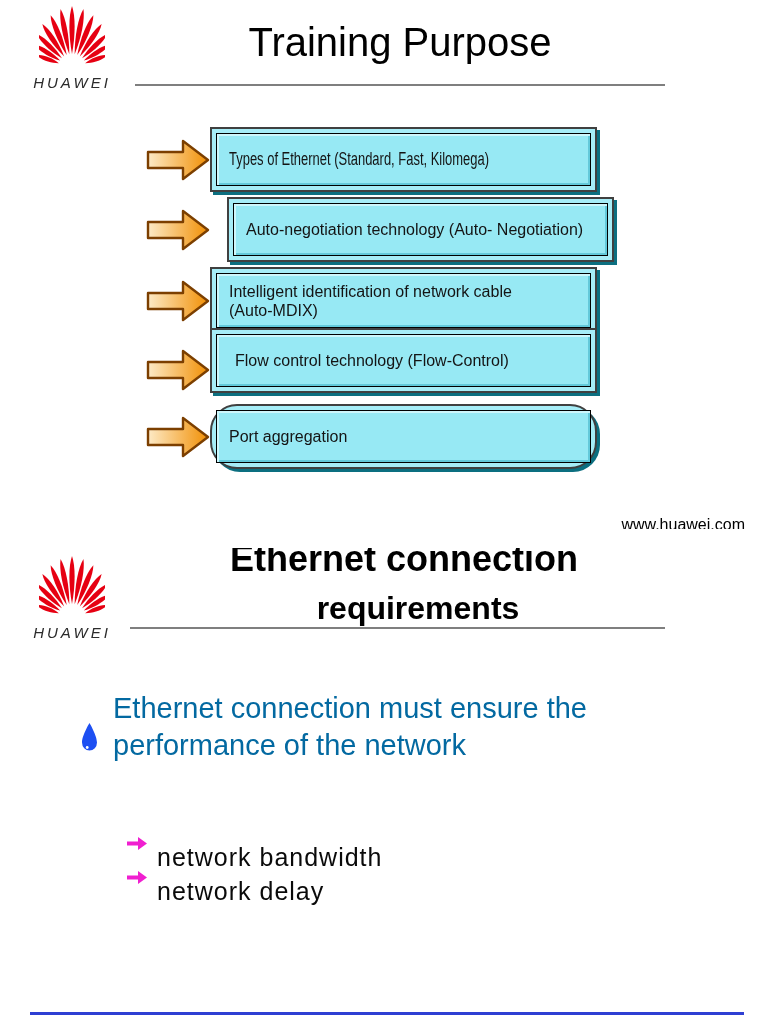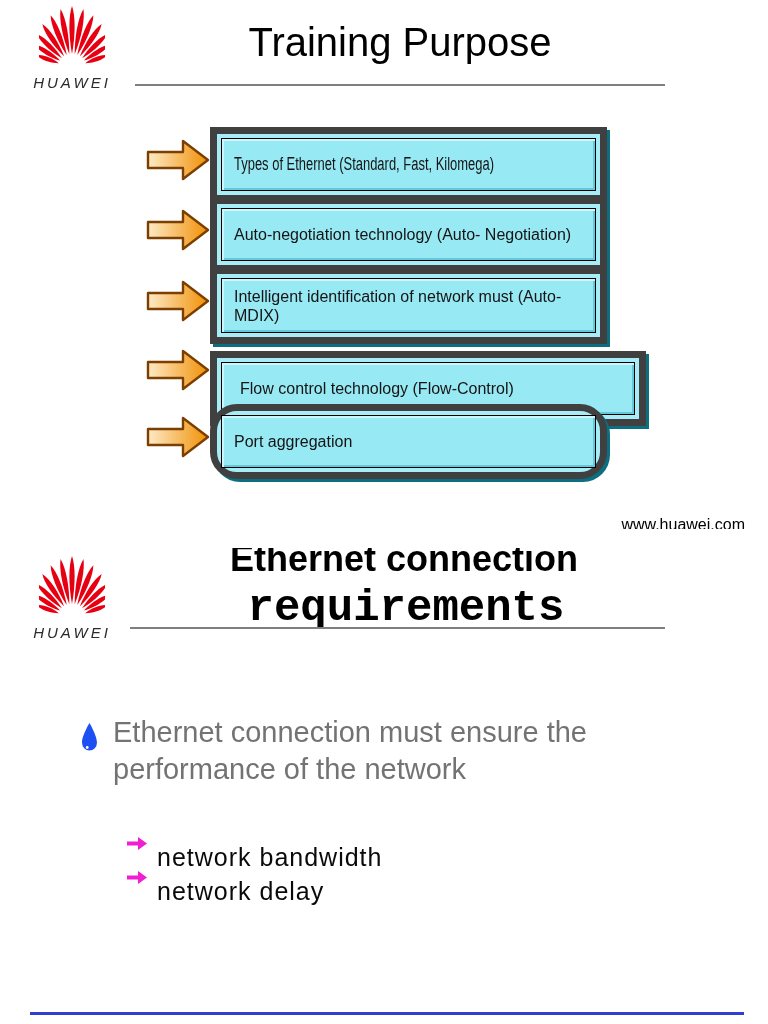--- a/index.html
+++ b/index.html
@@ -11,39 +11,39 @@
   .logo svg{display:block;margin:0 auto;}
   .logo .word{font-size:15px;letter-spacing:3px;color:#2b2b2b;margin-top:2px;font-weight:400;font-style:italic;}
 
   
   .s1-title{position:absolute;left:135px;top:20px;width:530px;text-align:center;
             font-size:40px;font-weight:normal;letter-spacing:0px;}
   .s1-rule{position:absolute;left:135px;top:84px;width:530px;height:2px;background:#7f7f7f;}
 
   .row-arrow{position:absolute;left:145px;width:66px;height:46px;}
   .topic-box{position:absolute;left:210px;width:383px;height:60px;background:#a6edf7;
-             border:7px solid #404040;box-shadow:3px 3px 0 #0c6f80;}
+             border:2px solid #404040;box-shadow:3px 3px 0 #0c6f80;}
   .topic-inner{position:absolute;left:4px;top:4px;right:4px;bottom:4px;border:1px solid #000;
                background:#97e9f4;box-shadow:inset 2px 2px 0 #cdf6fb, inset -2px -2px 0 #63c9da;
                display:flex;align-items:center;padding-left:12px;box-sizing:border-box;}
   .topic-label{font-size:16px;color:#141414;line-height:19px;padding-right:8px;}
   .condensed{transform:scaleX(0.72);transform-origin:left center;white-space:nowrap;font-size:18px;}
 
   .www-clip{position:absolute;left:500px;top:515px;width:245px;height:14px;overflow:hidden;text-align:right;}
   .www-text{font-size:16px;line-height:20px;color:#000;}
 
   
   .s2-title-clip{position:absolute;left:138px;top:548px;width:532px;height:36px;overflow:hidden;text-align:center;}
   .s2-title-l1{font-size:36px;font-weight:bold;line-height:46px;margin-top:-12px;}
-  .s2-title-l2{position:absolute;left:140px;top:588px;width:532px;text-align:center;
-               font-size:44px;font-weight:bold;line-height:40px;font-family:Liberation Mono, monospace;}
+  .s2-title-l2{position:absolute;left:152px;top:588px;width:532px;text-align:center;
+               font-size:32px;font-weight:bold;line-height:40px;}
   .s2-rule{position:absolute;left:130px;top:627px;width:535px;height:2px;background:#7f7f7f;}
 
   .drop-icon{position:absolute;left:80px;top:723px;}
-  .bullet-text{position:absolute;left:113px;top:714px;width:520px;font-size:29px;line-height:37px;color:#737373;}
+  .bullet-text{position:absolute;left:113px;top:690px;width:520px;font-size:29px;line-height:37px;color:#0369a1;}
 
   .subs{position:absolute;left:127px;top:826px;}
   .sub-row{display:flex;align-items:center;height:34px;}
   .sub-row svg{margin-right:10px;flex:none;}
   .sub-label{font-size:25px;color:#0a0a0a;letter-spacing:1px;margin-top:28px;}
 
   .footer-line{position:absolute;left:30px;top:1012px;width:714px;height:3px;background:#2f3fd3;}
 </style>
 </head>
 <body>
@@ -123,39 +123,39 @@
     </svg>
   <div class="topic-box" style="top:127px;height:61px;">
     <div class="topic-inner">
       <span class="topic-label condensed">Types of Ethernet (Standard, Fast, Kilomega)</span>
     </div>
   </div>
 
   <svg class="row-arrow" style="top:207px;" viewBox="0 0 66 46">
       <use href="#bigArrow"></use>
     </svg>
-  <div class="topic-box" style="top:197px;height:61px;">
+  <div class="topic-box" style="top:197px;height:61px;margin-left:17px;">
     <div class="topic-inner">
       <span class="topic-label">Auto-negotiation technology (Auto- Negotiation)</span>
     </div>
   </div>
 
   <svg class="row-arrow" style="top:278px;" viewBox="0 0 66 46">
       <use href="#bigArrow"></use>
     </svg>
   <div class="topic-box" style="top:267px;height:63px;">
     <div class="topic-inner">
-      <span class="topic-label" style="max-width:330px;">Intelligent identification of network must (Auto-MDIX)</span>
+      <span class="topic-label" style="max-width:330px;">Intelligent identification of network cable (Auto-MDIX)</span>
     </div>
   </div>
 
   <svg class="row-arrow" style="top:347px;" viewBox="0 0 66 46">
       <use href="#bigArrow"></use>
     </svg>
-  <div class="topic-box" style="top:351px;height:61px;padding-left:39px;">
+  <div class="topic-box" style="top:328px;height:61px;">
     <div class="topic-inner" style="padding-left:18px;">
       <span class="topic-label">Flow control technology (Flow-Control)</span>
     </div>
   </div>
 
   <svg class="row-arrow" style="top:414px;" viewBox="0 0 66 46">
       <use href="#bigArrow"></use>
     </svg>
   <div class="topic-box" style="top:404px;height:61px;border-radius:27px;">
     <div class="topic-inner">

